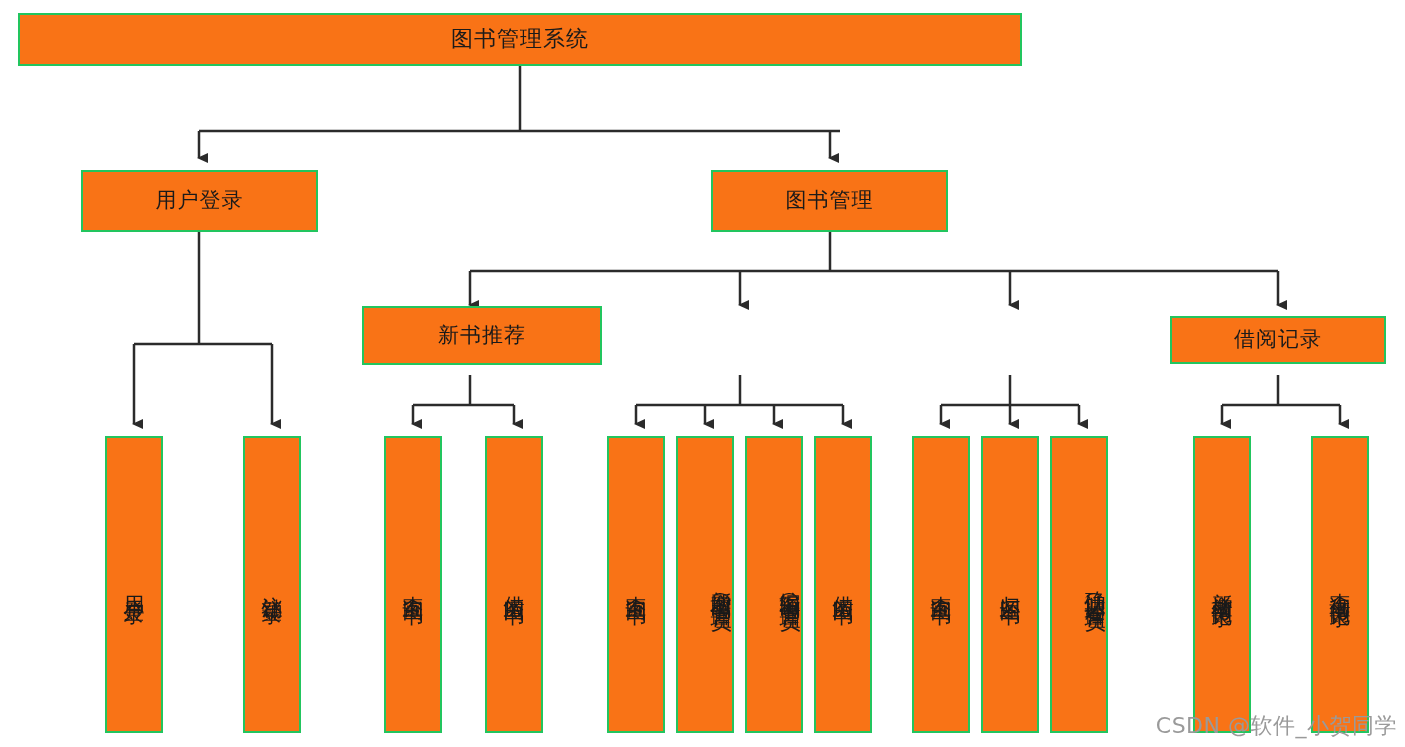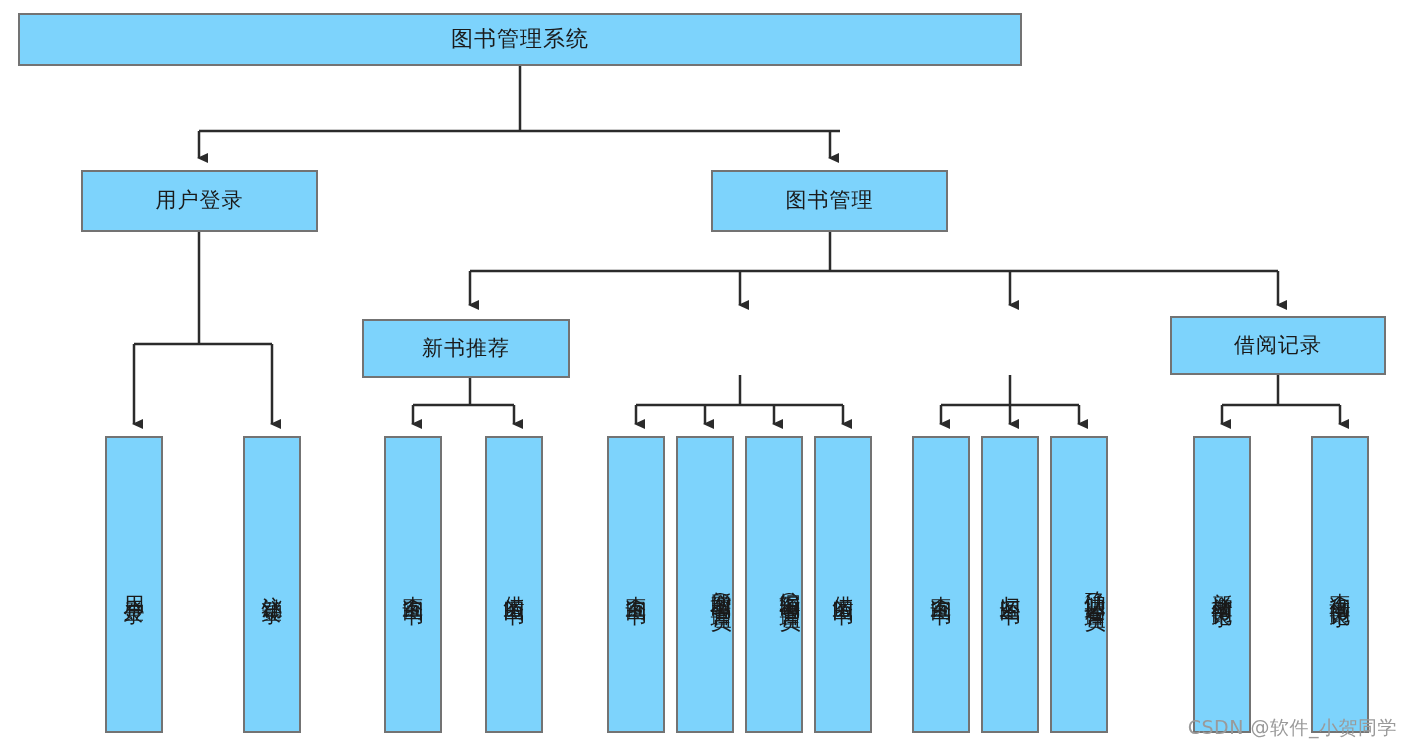--- a/index.html
+++ b/index.html
@@ -22,22 +22,22 @@
     position: absolute;
     left: 0;
     top: 0;
     width: 1405px;
     height: 747px;
     pointer-events: none;
   }
   .node {
     position: absolute;
     box-sizing: border-box;
-    border: 2px solid #737373;
-    background: #7dd3fc;
+    border: 2px solid #22c55e;
+    background: #f97316;
     display: flex;
     align-items: center;
     justify-content: center;
     color: #1a1a1a;
   }
   .node.horiz {
     font-size: 21px;
     letter-spacing: 1px;
     line-height: 1.2;
   }
@@ -57,21 +57,21 @@
     white-space: nowrap;
   }
   .node.leaf.centered {
     align-items: center;
     padding-top: 0;
   }
   .watermark {
     position: absolute;
     right: 8px;
     bottom: 6px;
-    font-size: 19px;
+    font-size: 22px;
     color: #9a9a9a;
     letter-spacing: 0.5px;
     white-space: nowrap;
     margin-top: 20px;
   }
 </style>
 </head>
 <body>
 
 <div id="diagram">
@@ -124,22 +124,22 @@
       <path d="M1222,405 L1222,424" marker-end="url(#arrow)"></path>
       <path d="M1340,405 L1340,424" marker-end="url(#arrow)"></path>
     </g>
   </svg>
 
   <div class="node horiz root" style="left:18px; top:13px; width:1004px; height:53px;">图书管理系统</div>
 
   <div class="node horiz" style="left:81px; top:170px; width:237px; height:62px;">用户登录</div>
   <div class="node horiz" style="left:711px; top:170px; width:237px; height:62px;">图书管理</div>
 
-  <div class="node horiz" style="left:362px; top:319px; width:208px; height:59px;">新书推荐</div>
-  <div class="node horiz" style="left:1170px; top:316px; width:216px; height:59px;">借阅记录</div>
+  <div class="node horiz" style="left:362px; top:306px; width:240px; height:59px;">新书推荐</div>
+  <div class="node horiz" style="left:1170px; top:316px; width:216px; height:48px;">借阅记录</div>
 
   <div class="node leaf centered" style="left:105px; top:436px; width:58px; height:297px;">用户登录</div>
   <div class="node leaf centered" style="left:243px; top:436px; width:58px; height:297px;">注销登录</div>
 
   <div class="node leaf centered" style="left:384px; top:436px; width:58px; height:297px;">查询图书</div>
   <div class="node leaf centered" style="left:485px; top:436px; width:58px; height:297px;">借阅图书</div>
 
   <div class="node leaf centered" style="left:607px; top:436px; width:58px; height:297px;">查询图书</div>
   <div class="node leaf" style="left:676px; top:436px; width:58px; height:297px;">新增图书（管理员）</div>
   <div class="node leaf" style="left:745px; top:436px; width:58px; height:297px;">编辑图书（管理员）</div>

